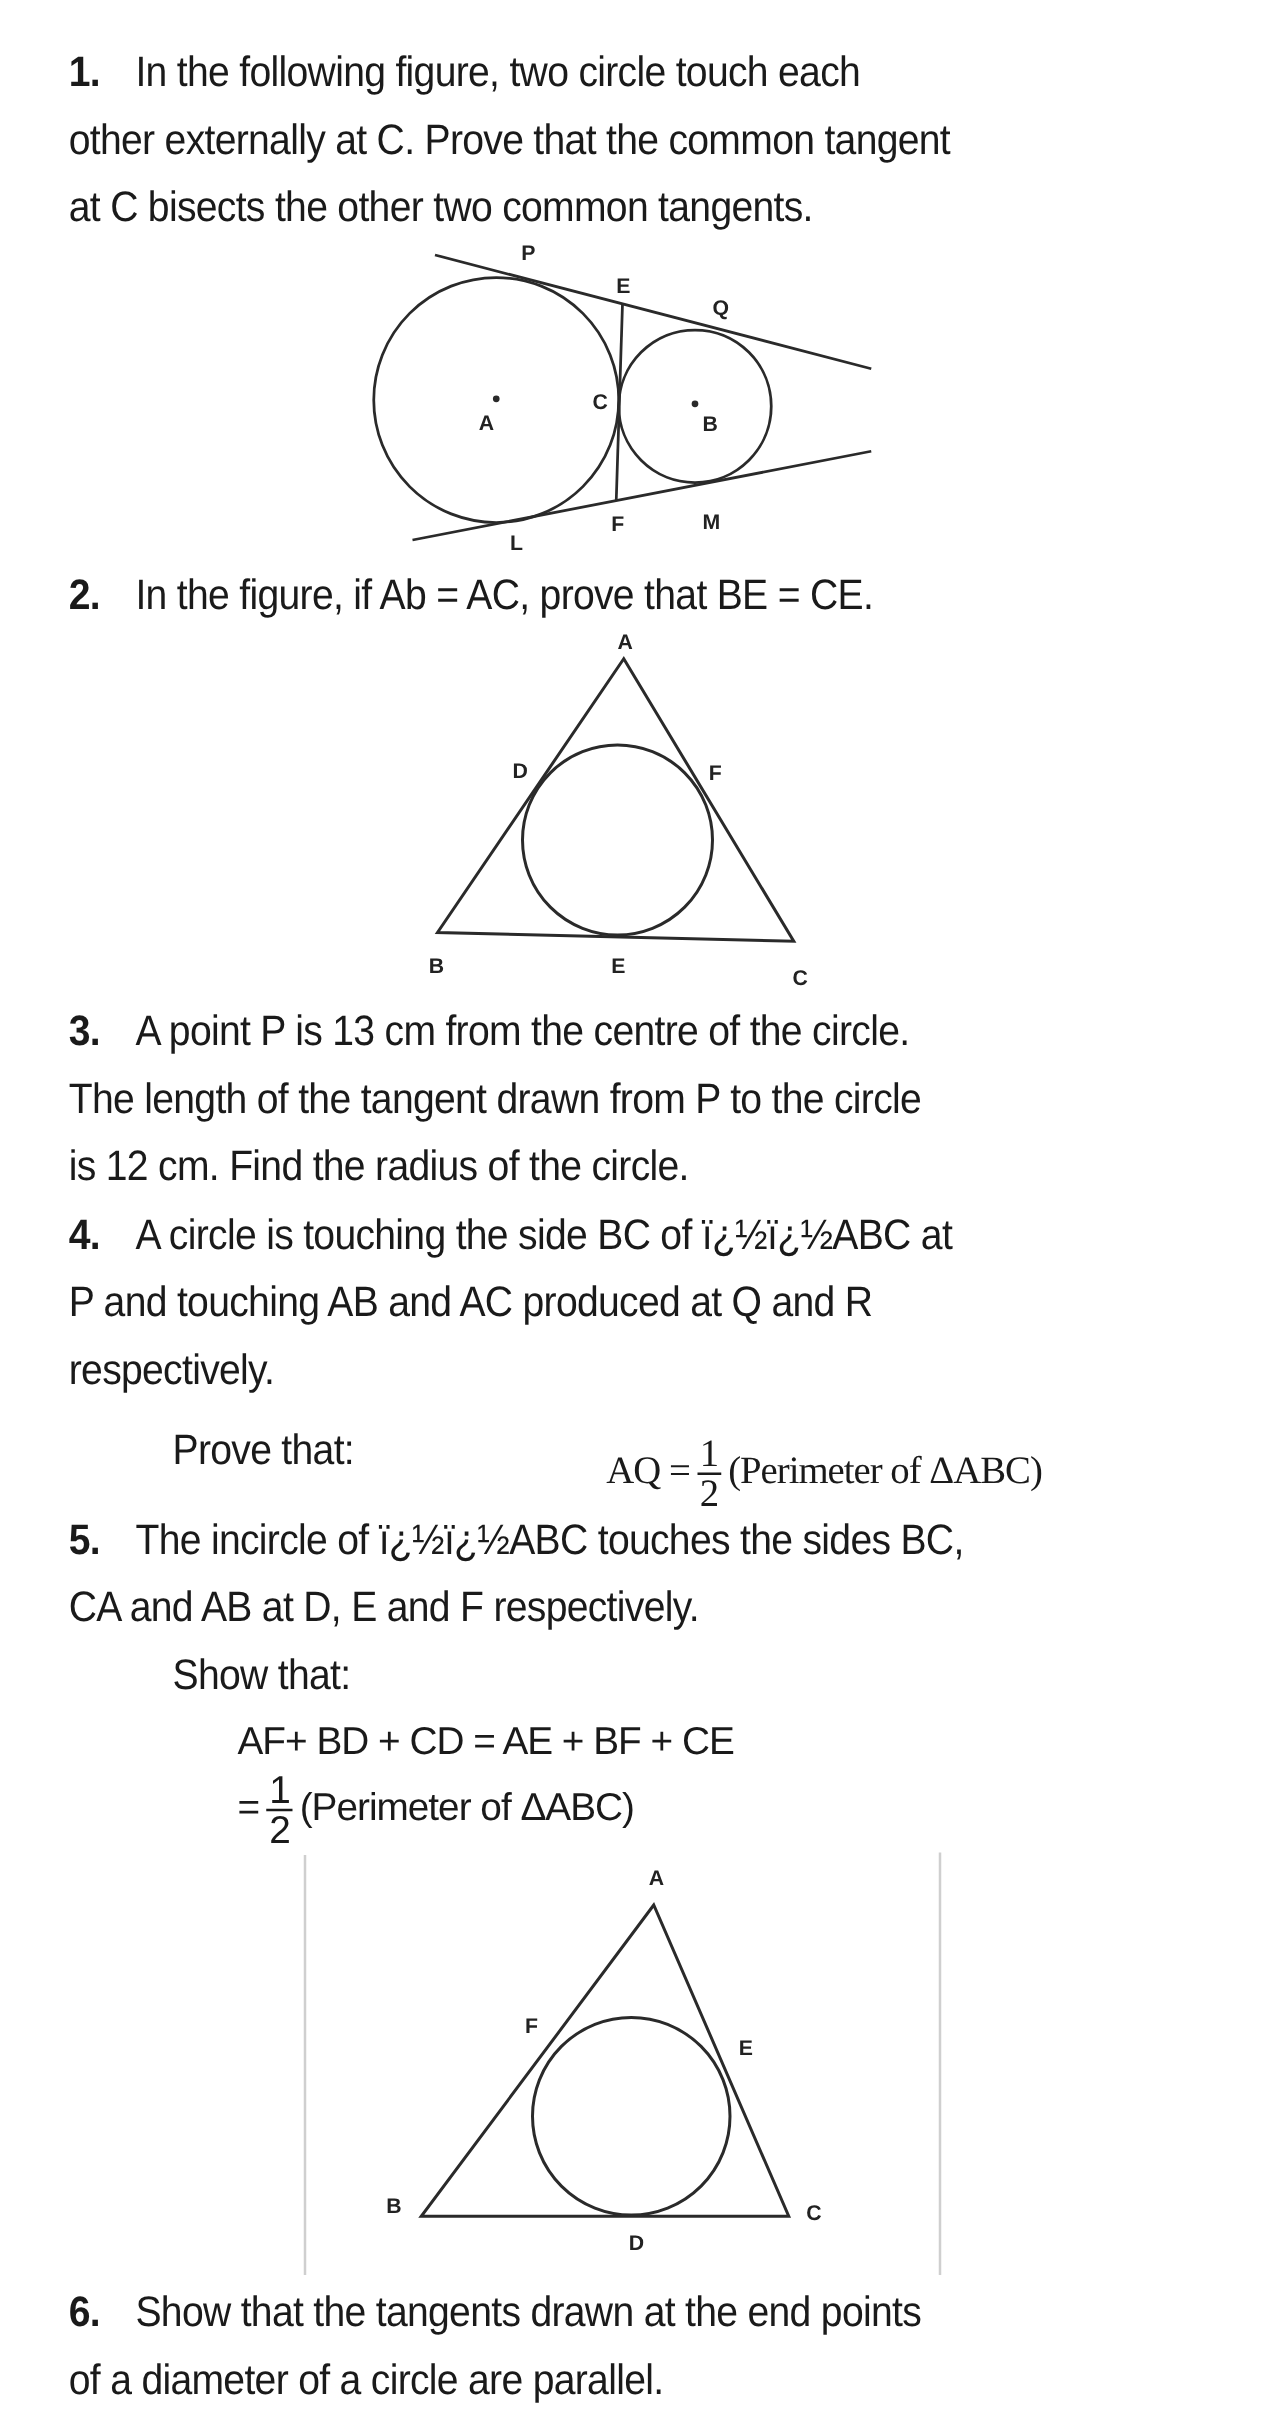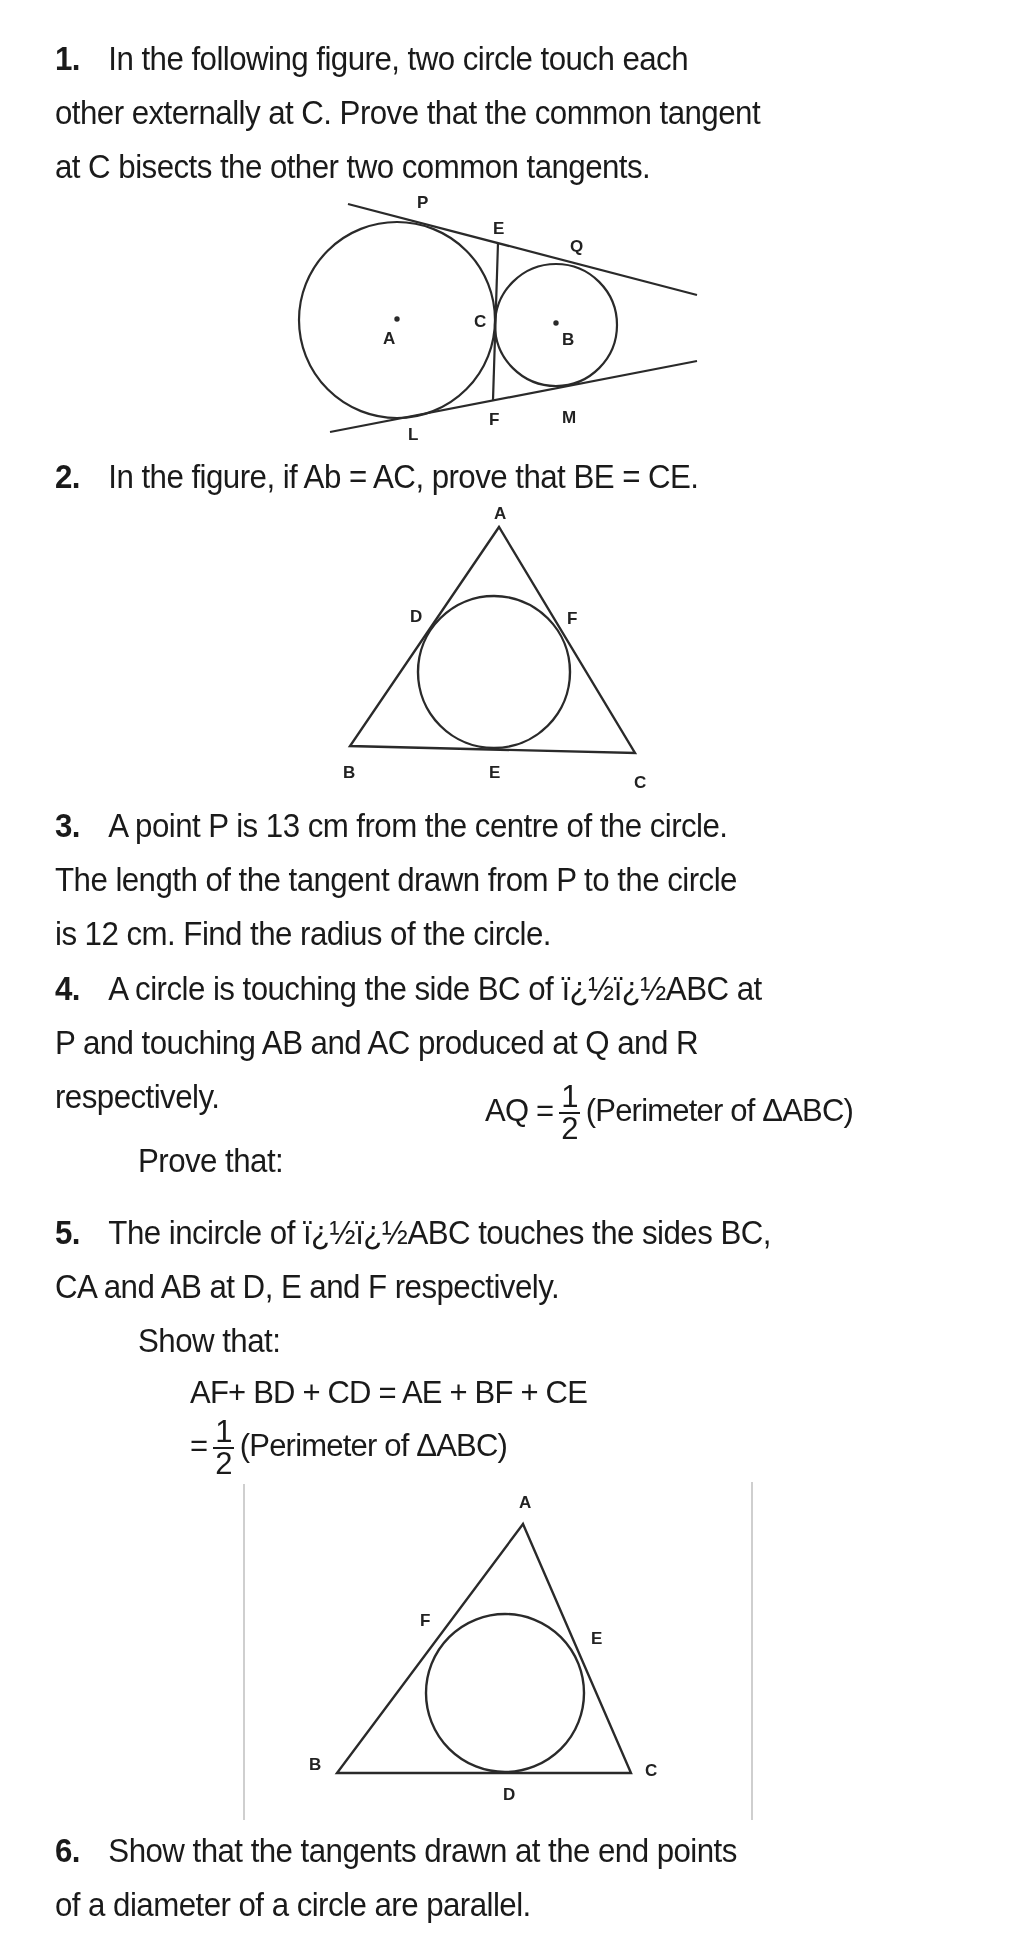--- a/index.html
+++ b/index.html
@@ -85,21 +85,21 @@
 <div class="line" style="top:859px">The length of the tangent drawn from P to the circle</div>
 <div class="line" style="top:913px">is 12 cm. Find the radius of the circle.</div>
 
 <div class="line" style="top:968px">
   <span class="num">4.</span><span>A circle is touching the side BC of ï¿½ï¿½ABC at</span>
 </div>
 <div class="line" style="top:1022px">P and touching AB and AC produced at Q and R</div>
 <div class="line" style="top:1076px">respectively.</div>
 
 <div class="line" style="top:1140px; left:138px;">Prove that:</div>
-<div class="math" style="top:1082px; left:485px;">
+<div class="math" style="top:1148px; left:485px;font-family:Liberation Serif, serif;">
   <span>AQ =</span><span class="frac"><span class="top">1</span><span>2</span></span><span>(Perimeter of ΔABC)</span>
 </div>
 
 <div class="line" style="top:1212px">
   <span class="num">5.</span><span>The incircle of ï¿½ï¿½ABC touches the sides BC,</span>
 </div>
 <div class="line" style="top:1266px">CA and AB at D, E and F respectively.</div>
 <div class="line" style="top:1320px; left:138px;">Show that:</div>
 <div class="math" style="top:1375px; left:190px;">AF+ BD + CD = AE + BF + CE</div>
 <div class="math" style="top:1417px; left:190px;">

